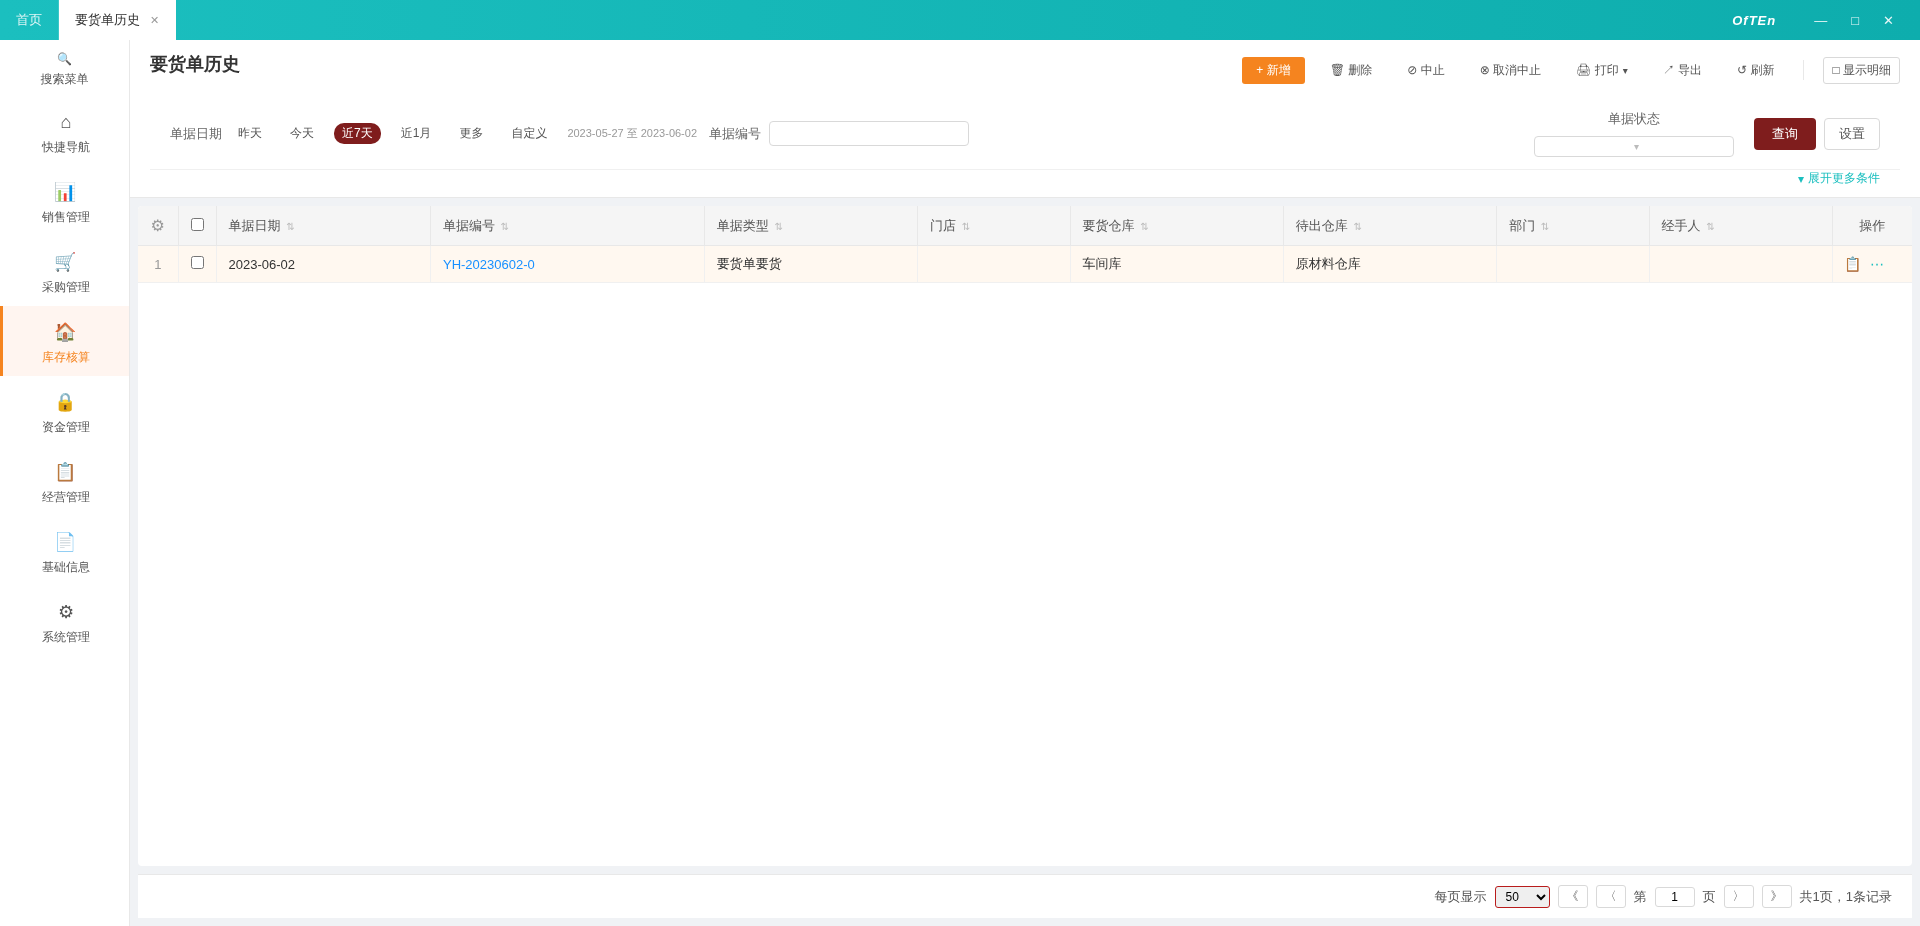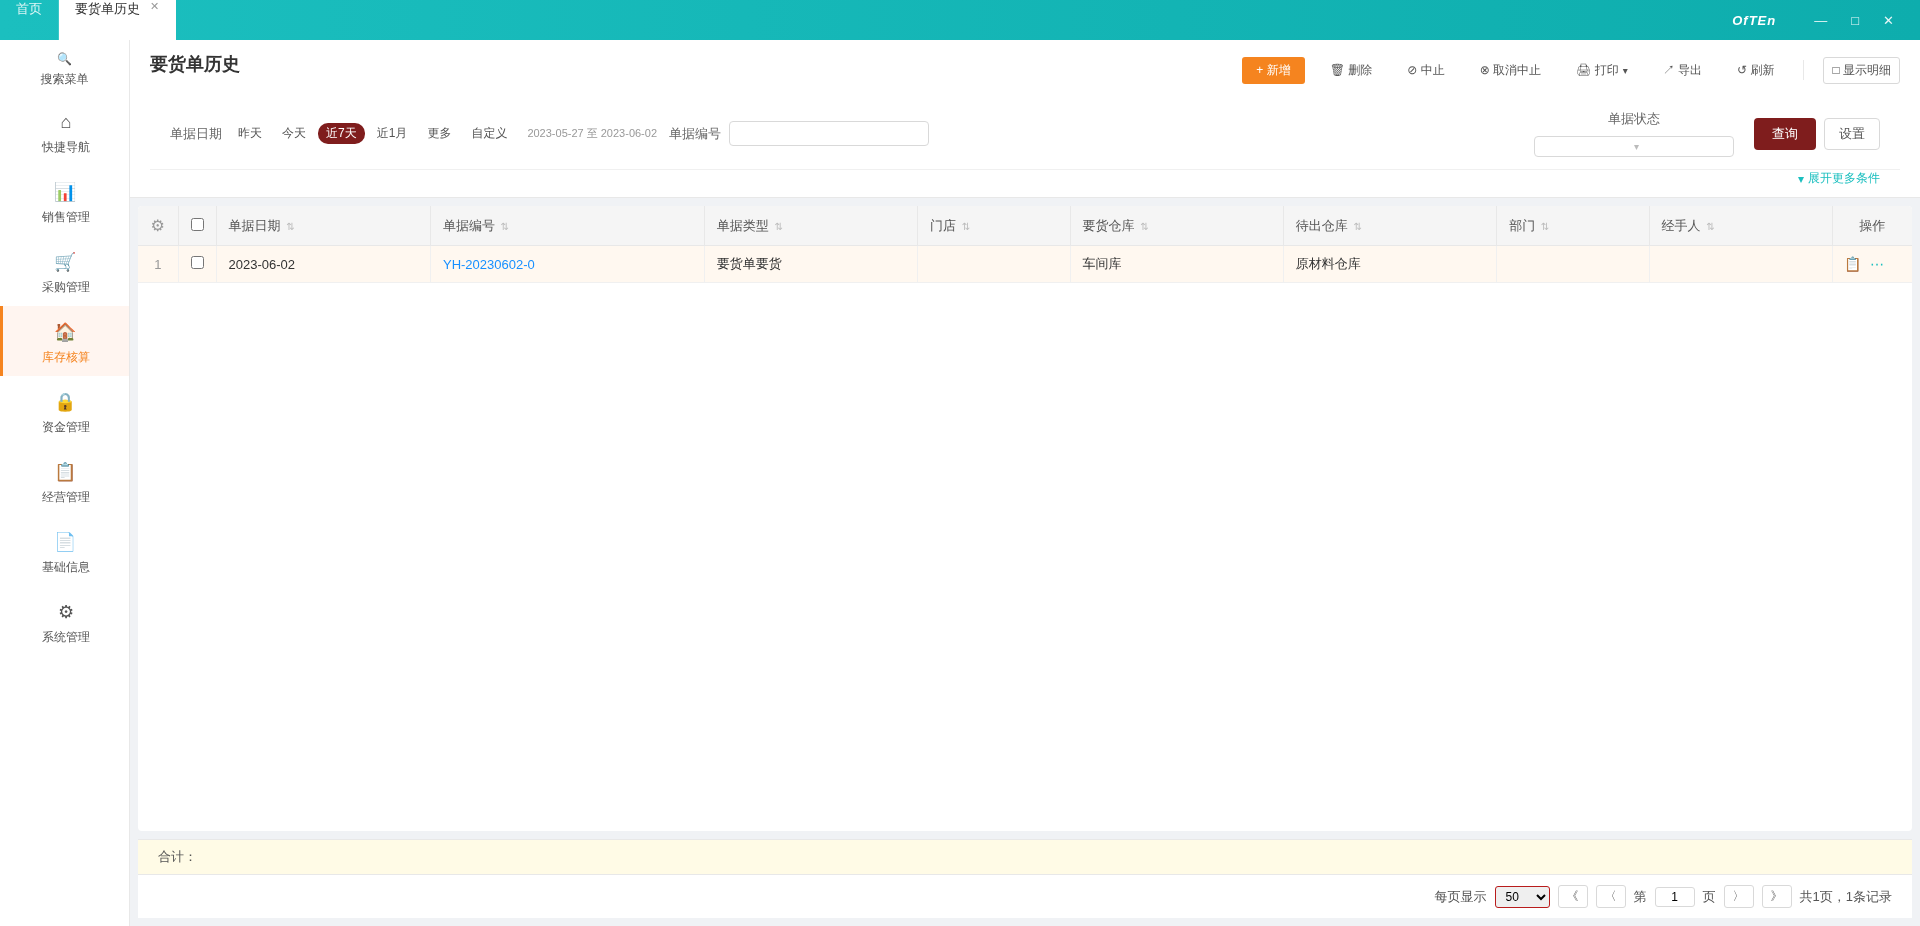--- a/index.html
+++ b/index.html
@@ -17,20 +17,21 @@
       position: relative;
     }
     .top-bar-tabs {
       display: flex;
       align-items: stretch;
       height: 100%;
     }
     .top-bar-tab {
       padding: 0 16px;
       display: flex;
+      align-items: center;
       cursor: pointer;
       font-size: 13px;
       color: rgba(255,255,255,0.85);
       border-right: 1px solid rgba(255,255,255,0.15);
       gap: 6px;
     }
     .top-bar-tab.active {
       background: white;
       color: #333;
       font-weight: 500;
@@ -174,21 +175,21 @@
       align-items: center;
       gap: 8px;
     }
     .filter-label {
       color: #666;
       font-size: 13px;
       white-space: nowrap;
     }
     .filter-date-options {
       display: flex;
-      gap: 4px;
+      gap: 12px;
       align-items: center;
     }
     .date-option {
       padding: 2px 8px;
       border-radius: 10px;
       cursor: pointer;
       font-size: 12px;
       color: #555;
     }
     .date-option.active {
@@ -555,23 +556,20 @@
               <div class="action-icons">
                 <span class="action-icon">📋</span>
                 <span class="action-icon">⋯</span>
               </div>
             </td>
           </tr>
         </tbody>
       </table>
     </div>
 
-    <div class="table-footer-summary">
-      <span>合计：</span>
-    </div>
 
     <div class="pagination-bar">
       <span>每页显示</span>
       <select class="page-size-select">
         <option>20</option>
         <option selected="">50</option>
         <option>100</option>
         <option>200</option>
       </select>
       <button class="page-nav-btn">《</button>

